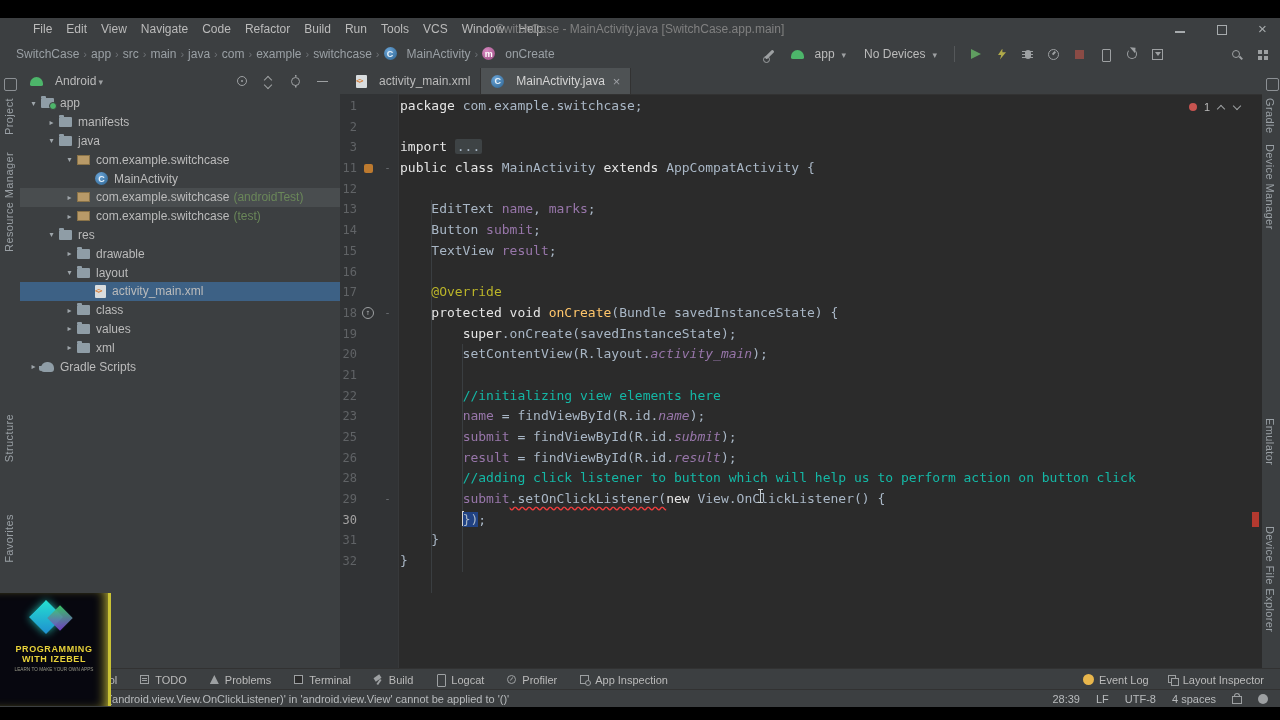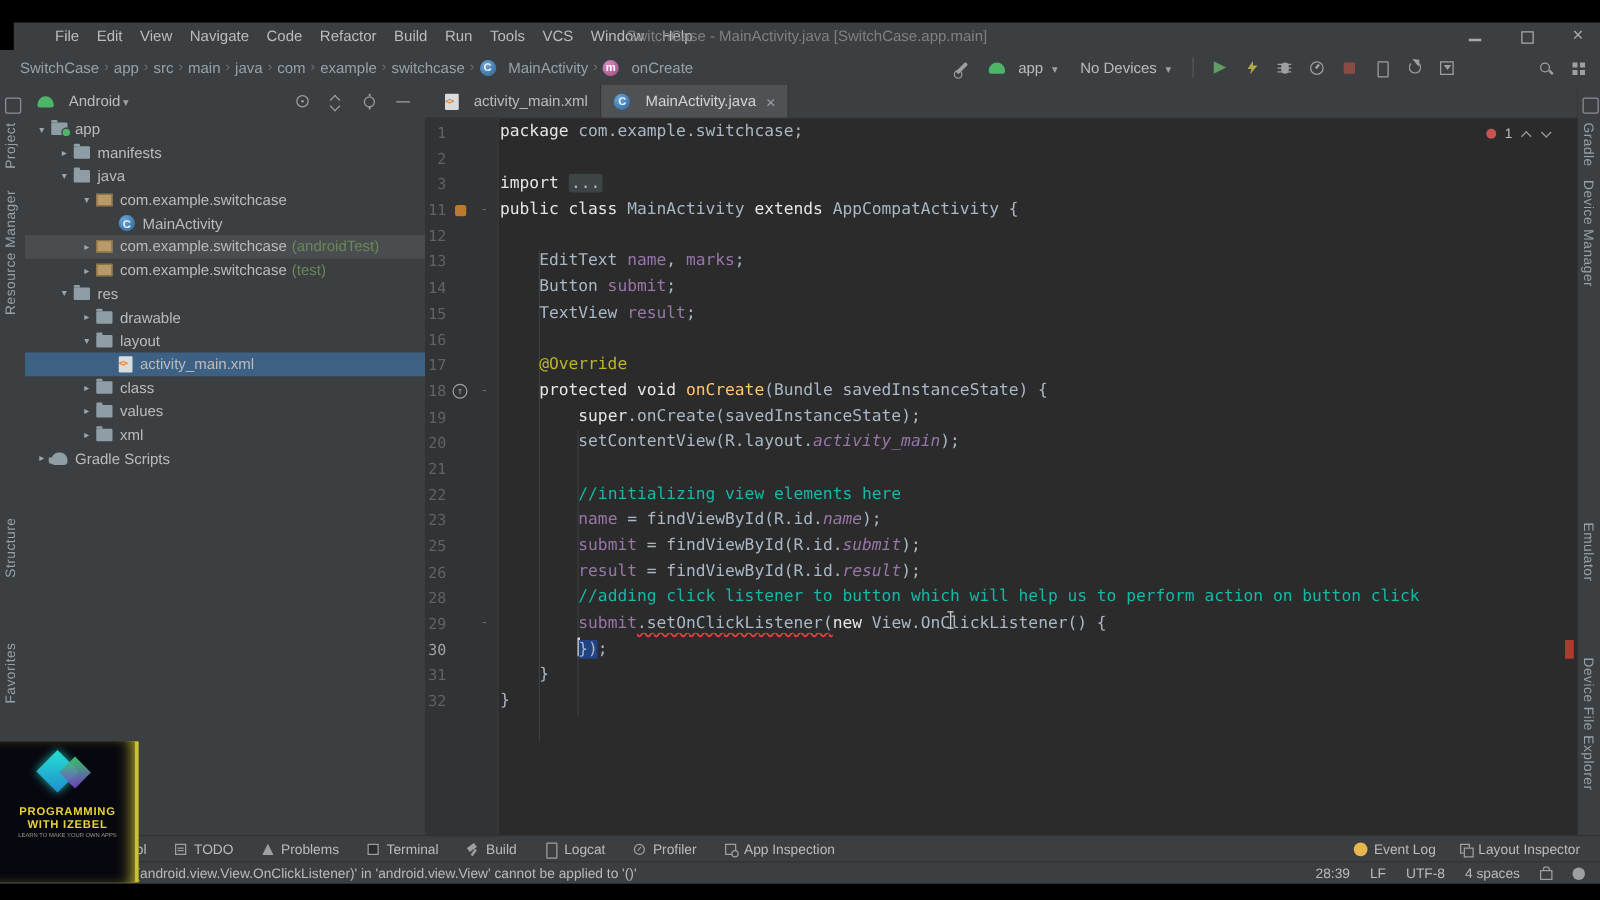--- a/index.html
+++ b/index.html
@@ -1,31 +1,31 @@
 <!DOCTYPE html>
 <html><head>
 <meta charset="utf-8">
 <style>
   html,body{margin:0;padding:0;background:#000;}
   #stage{position:relative;width:1280px;height:720px;background:#000;overflow:hidden;
          font-family:"Liberation Sans",sans-serif;color:#bbbbbb;font-size:12px;-webkit-font-smoothing:antialiased;}
   
-  .titlebar{position:absolute;left:0;top:18px;right:0;height:22px;background:#3c3f41;border-bottom:1px solid #22c55e;display:flex;align-items:center;margin-left:11px;}
+  .titlebar{position:absolute;left:0;top:18px;right:0;height:22px;background:#3c3f41;border-bottom:1px solid #22c55e;display:flex;align-items:center;}
   .menu-bar{display:flex;padding-left:26px;}
   .menu-item{padding:0 7px;color:#bbbbbb;}
   .win-title{position:absolute;left:50%;transform:translateX(-50%);color:#808080;white-space:nowrap;}
   .win-controls{position:absolute;right:10px;top:0;height:22px;display:flex;gap:30px;align-items:center;}
   .wc{width:12px;height:12px;position:relative;display:inline-block;}
   .wc-min::before{content:'';position:absolute;left:1px;top:8px;width:10px;height:1.5px;background:#a7abad;}
   .wc-max::before{content:'';position:absolute;left:1px;top:2px;width:8px;height:8px;border:1.2px solid #a7abad;}
   .wc-close::before{content:'×';position:absolute;left:0;top:-3px;font-size:15px;color:#a7abad;}
   
   .navbar{position:absolute;left:0;top:40px;right:0;height:28px;background:#3c3f41;border-bottom:1px solid #323232;display:flex;align-items:center;}
   .breadcrumb{display:flex;align-items:center;padding-left:16px;color:#9aa0a5;white-space:nowrap;}
-  .crumb{display:flex;align-items:center;gap:4px;}
+  .crumb{display:flex;gap:4px;}
   .crumb-sep{color:#6e7276;margin:0 4px;font-size:11px;}
   .nav-actions{position:absolute;right:10px;display:flex;align-items:center;gap:10px;}
   .combo{display:flex;align-items:center;gap:5px;padding:2px 4px;color:#bbbbbb;}
   .dd-caret::after{content:'▾';font-size:9px;color:#9da0a2;margin-left:2px;}
   .nav-sep{width:1px;height:16px;background:#55585a;margin:0 3px;}
   .act-group{display:flex;align-items:center;gap:11px;}
   .act-group.far{margin-left:54px;}
   
   .ic{width:15px;height:15px;display:inline-block;position:relative;flex:none;}
   .ic-wrench::before{content:'';position:absolute;left:2px;top:6px;width:11px;height:3px;background:#9da0a2;transform:rotate(-45deg);border-radius:1px;}

